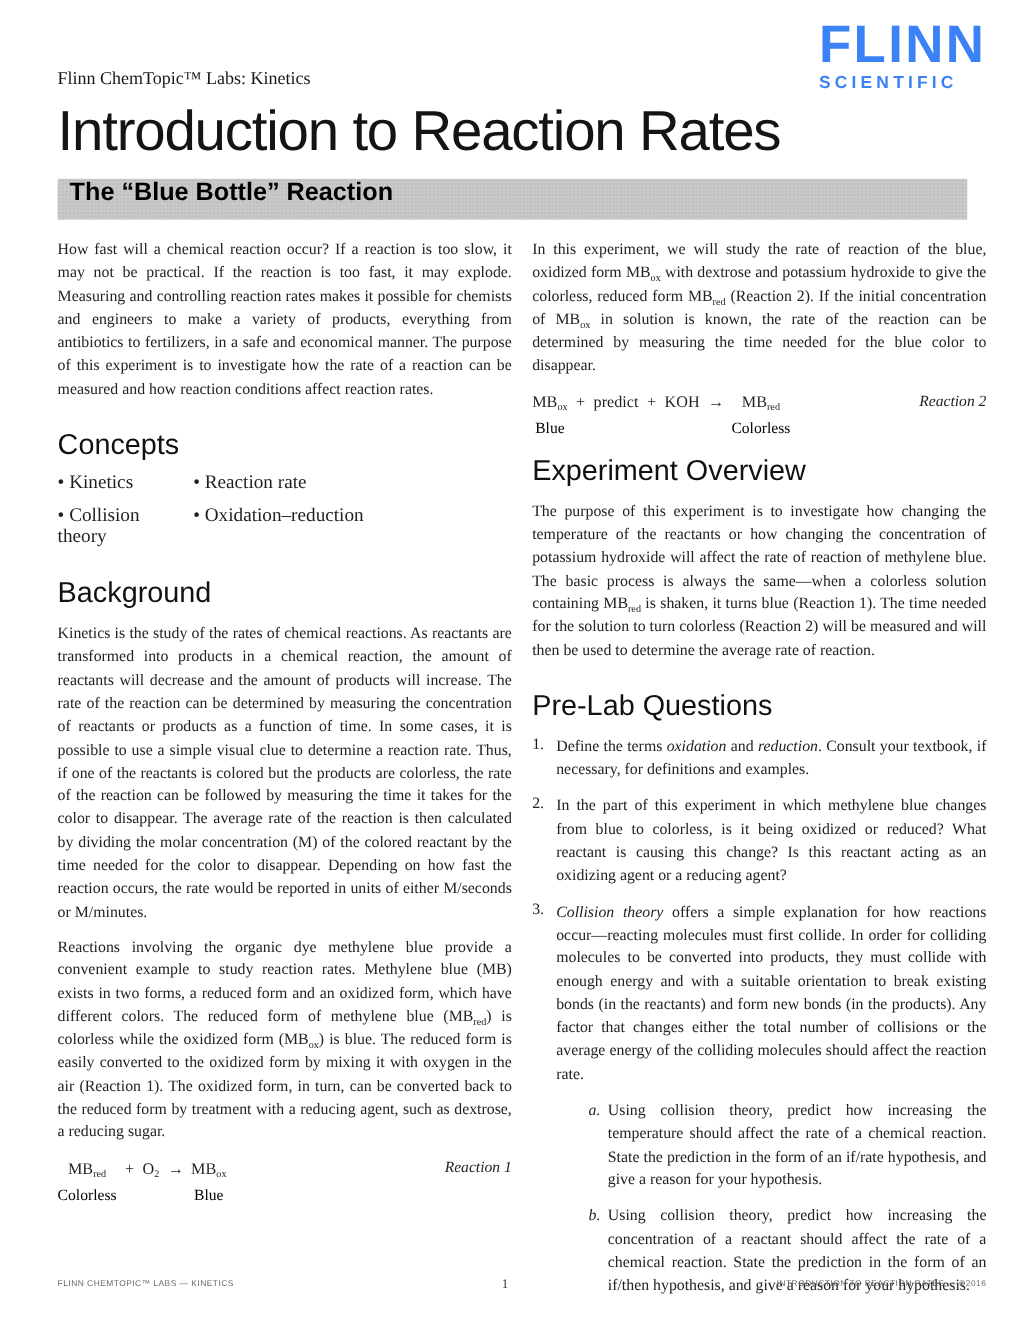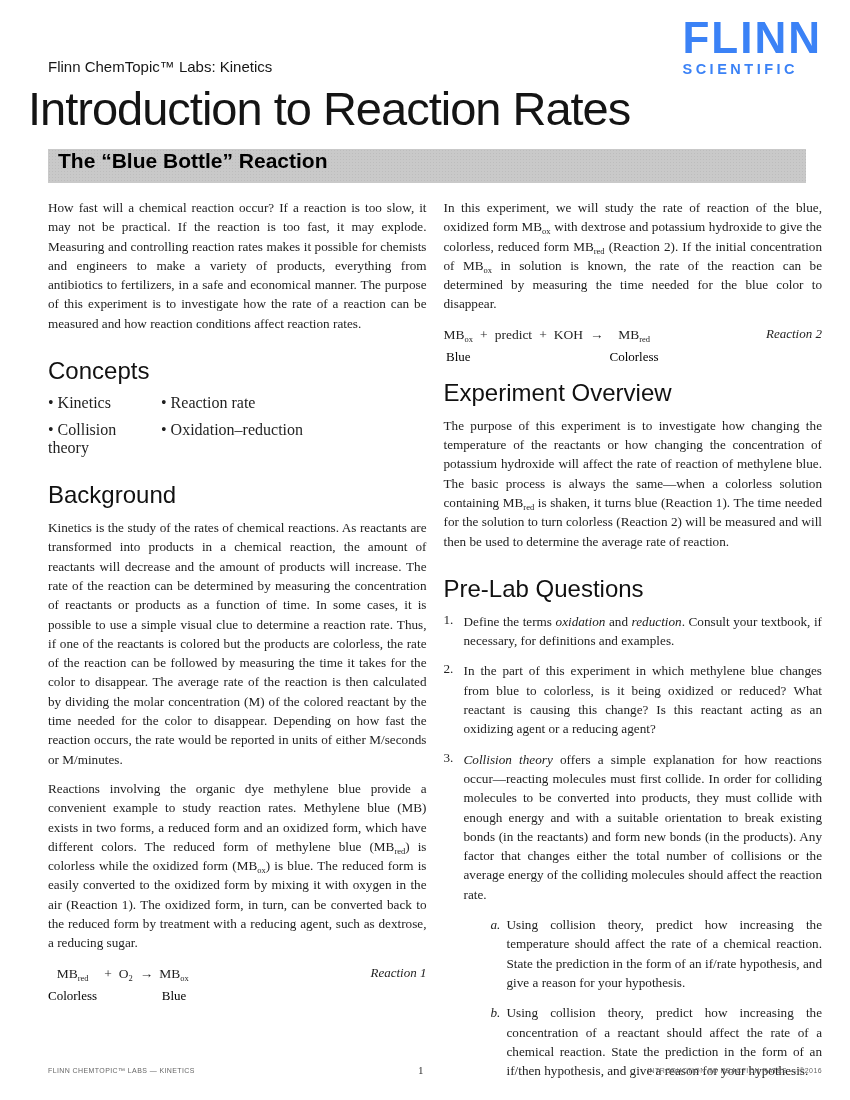--- a/index.html
+++ b/index.html
@@ -16,25 +16,25 @@
   .logo {
     position:absolute; top:16px; right:28px;
     line-height:1;
     font-family:"Liberation Sans", sans-serif;
     color:#3b82f6;
   }
   .logo .word1 { font-size:44px; font-weight:bold; letter-spacing:2px; display:block; }
   .logo .word2 { font-size:14.5px; font-weight:bold; letter-spacing:3.5px; display:block; margin-top:2px; }
   .eyebrow {
     padding:58px 0 0 48px;
-    font-family:Liberation Sans, sans-serif;
+    font-family:Liberation Serif, serif;
     font-size:15px; color:#161616;
   }
   .doc-title {
-    margin:6px 0 0 28px;
+    margin:6px 0 0 48px;
     font-family:"Liberation Sans", sans-serif;
     font-weight:400; font-size:47px; letter-spacing:-1px; color:#141414;
   }
   .banner {
     margin:13px 0 0 48px;
     width:758px; height:34px;
     background:#c9c9c9;
     background-image:radial-gradient(#bdbdbd 0.8px, transparent 0.8px);
     background-size:3px 3px;
     display:flex; 

